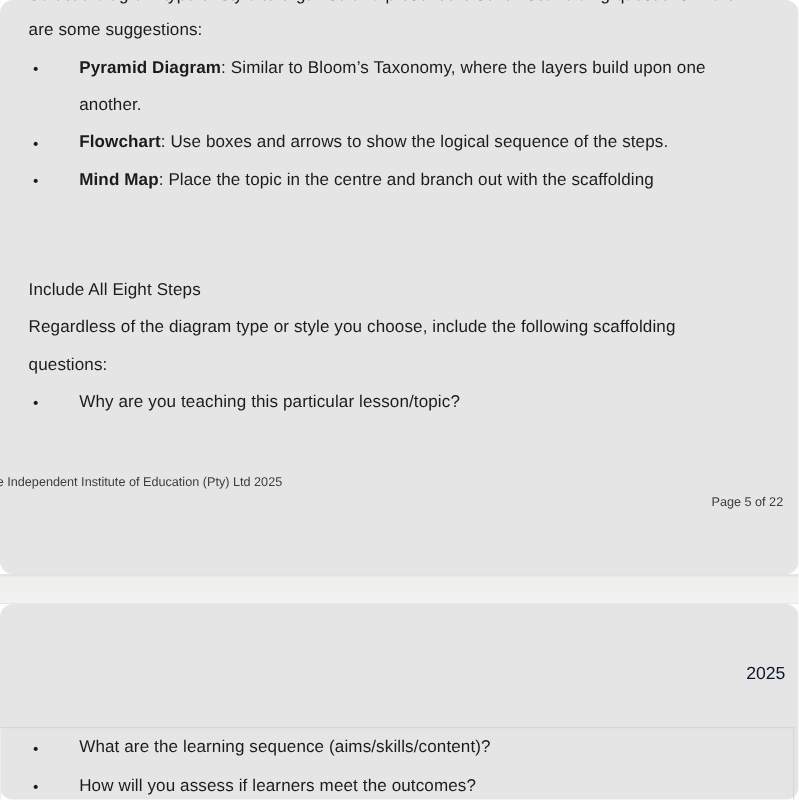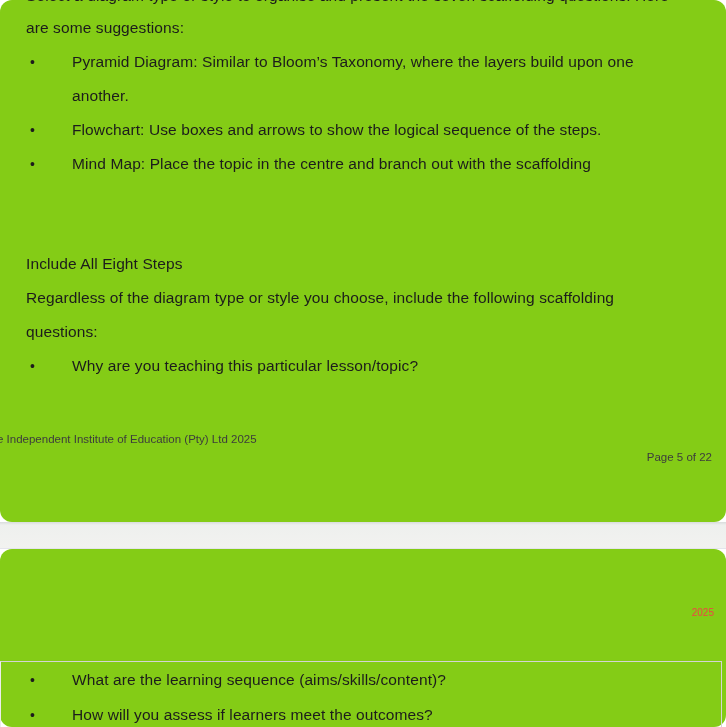--- a/index.html
+++ b/index.html
@@ -9,21 +9,21 @@
     height: 727px;
     overflow: hidden;
     background: #ffffff;
     font-family: "Liberation Sans", sans-serif;
     color: #1c1c1c;
   }
   .page {
     position: absolute;
     left: 0;
     width: 726px;
-    background: #84cc16;
+    background: #e5e5e5;
     border-radius: 12px;
   }
   #page5 { top: 0; height: 522px; }
   #page6 { top: 549px; height: 178px; }
   .line {
     position: absolute;
     left: 0;
     width: 726px;
     box-sizing: border-box;
     padding-left: 26px;
@@ -34,21 +34,21 @@
     letter-spacing: 0.1px;
   }
   .bullet-line { padding-left: 72px; }
   .marker {
     position: absolute;
     left: 30px;
     top: 0;
     font-size: 14px;
     line-height: 20px;
   }
-  .b { font-weight: normal; text-align: center; }
+  .b { font-weight: bold; text-align: center; }
   .heading { font-weight: normal; }
   .footer-line {
     position: absolute;
     font-size: 11.5px;
     line-height: 14px;
     height: 14px;
     color: #3d3d3d;
     white-space: nowrap;
   }
   #page-gap {
@@ -57,23 +57,23 @@
     left: 0;
     width: 726px;
     height: 26px;
     background: linear-gradient(#d9dcdc 0px, #eef0ee 3px, #f2f2f0 100%);
     border-bottom: 1px solid #e4e4ec;
   }
   #header-year {
     position: absolute;
     top: 605px;
     right: 12px;
-    font-size: 10px;
+    font-size: 16px;
     line-height: 15px;
-    color: #ef4444;
+    color: #0f172a;
     text-align: right;
   }
   #table-box {
     position: absolute;
     top: 661px;
     left: 0;
     width: 720px;
     height: 66px;
     border-top: 1px solid #d4d4d4;
     border-right: 1px solid #d4d4d4;

